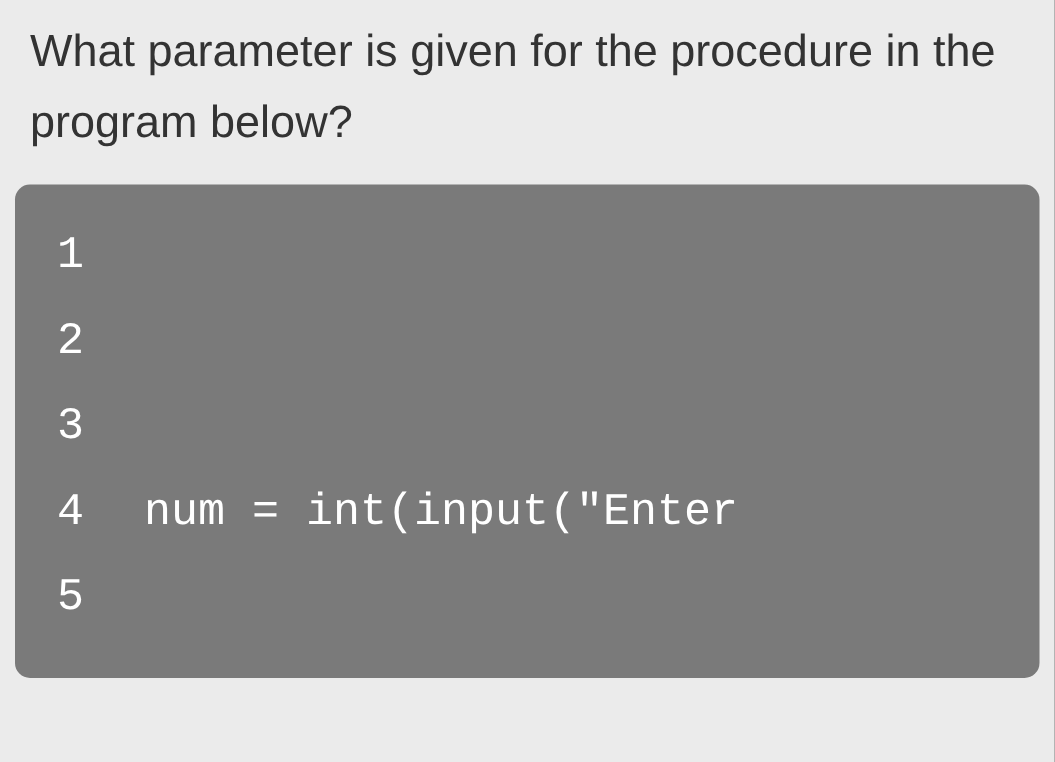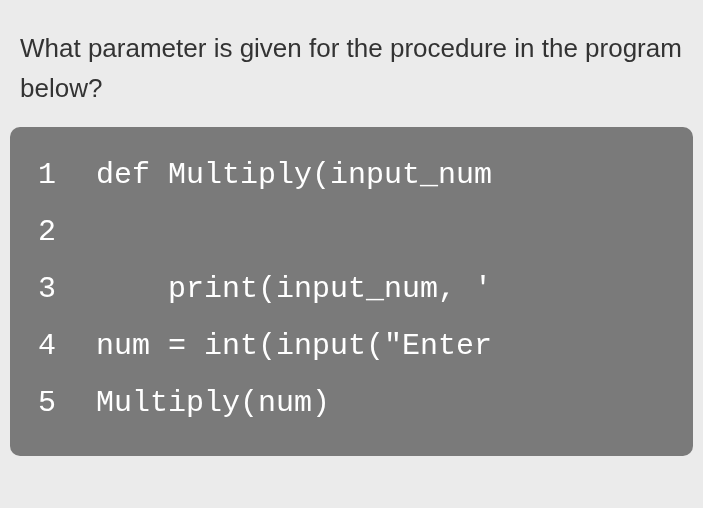--- a/index.html
+++ b/index.html
@@ -8,22 +8,22 @@
       box-sizing: border-box;
     }
     body {
       width: 703px;
       height: 508px;
       background: #ebebeb;
       font-family: -apple-system, BlinkMacSystemFont, "Segoe UI", Arial, sans-serif;
       overflow: hidden;
     }
     .question {
-      padding: 28px 20px 18px 20px;
-      font-size: 26px;
+      padding: 12px 20px 18px 20px;
+      font-size: 30px;
       font-weight: 400;
       color: #333333;
       line-height: 1.55;
     }
     .code-block {
       background: #7a7a7a;
       margin: 0 10px 10px 10px;
       border-radius: 10px;
       padding: 20px 0 24px 0;
       overflow: hidden;
@@ -50,30 +50,27 @@
     }
   </style>
 </head>
 <body>
 
 <div class="question">What parameter is given for the procedure in the program below?</div>
 
 <div class="code-block">
   <div class="code-line">
     <span class="line-number">1</span>
-    <span class="code-content"> def Multiply(input_num</span>
   </div>
   <div class="code-line">
     <span class="line-number">2</span>
   </div>
   <div class="code-line">
     <span class="line-number">3</span>
-    <span class="code-content">     print(input_num, '</span>
   </div>
   <div class="code-line">
     <span class="line-number">4</span>
     <span class="code-content"> num = int(input("Enter</span>
   </div>
   <div class="code-line">
     <span class="line-number">5</span>
-    <span class="code-content"> Multiply(num)</span>
   </div>
 </div>
 
 </body></html>

